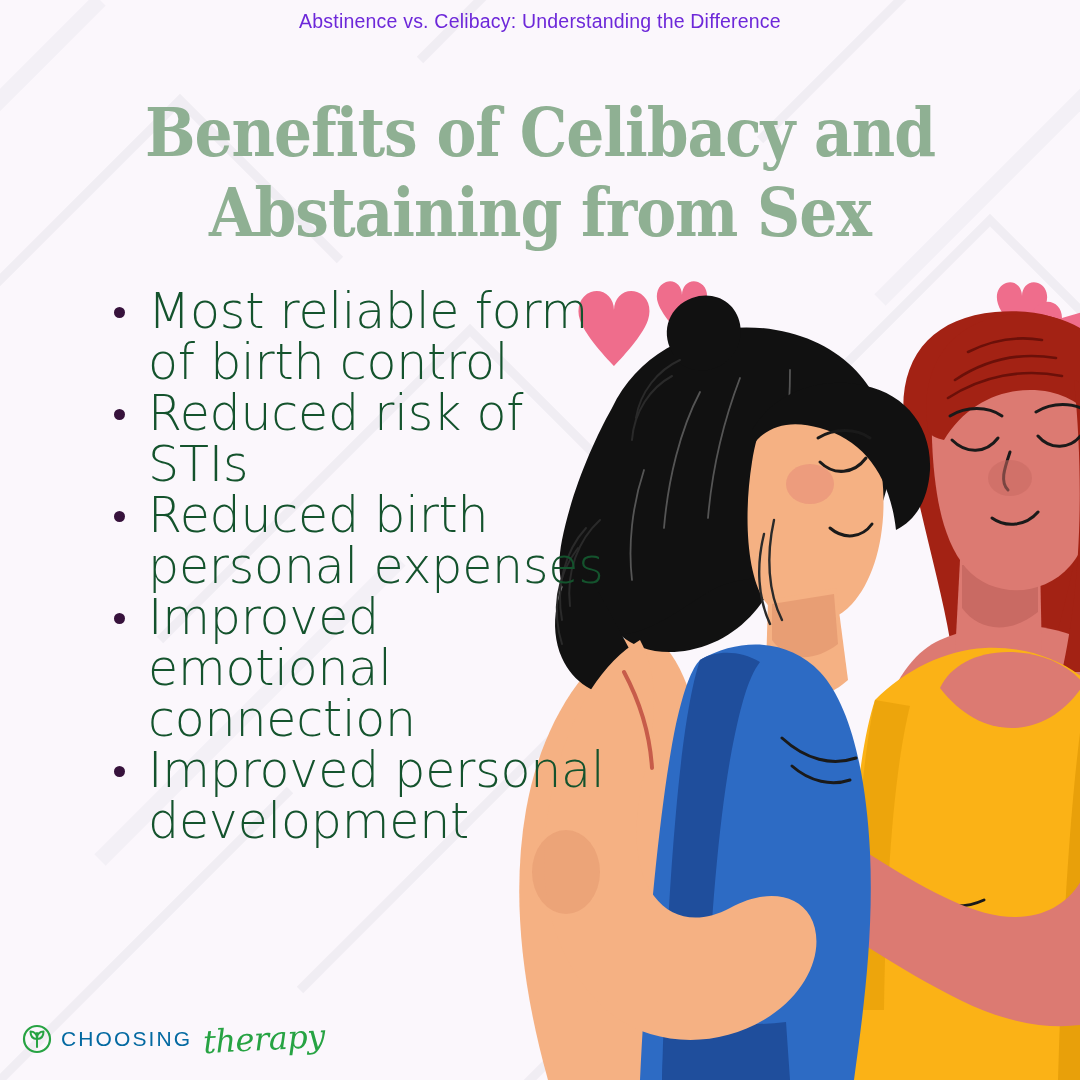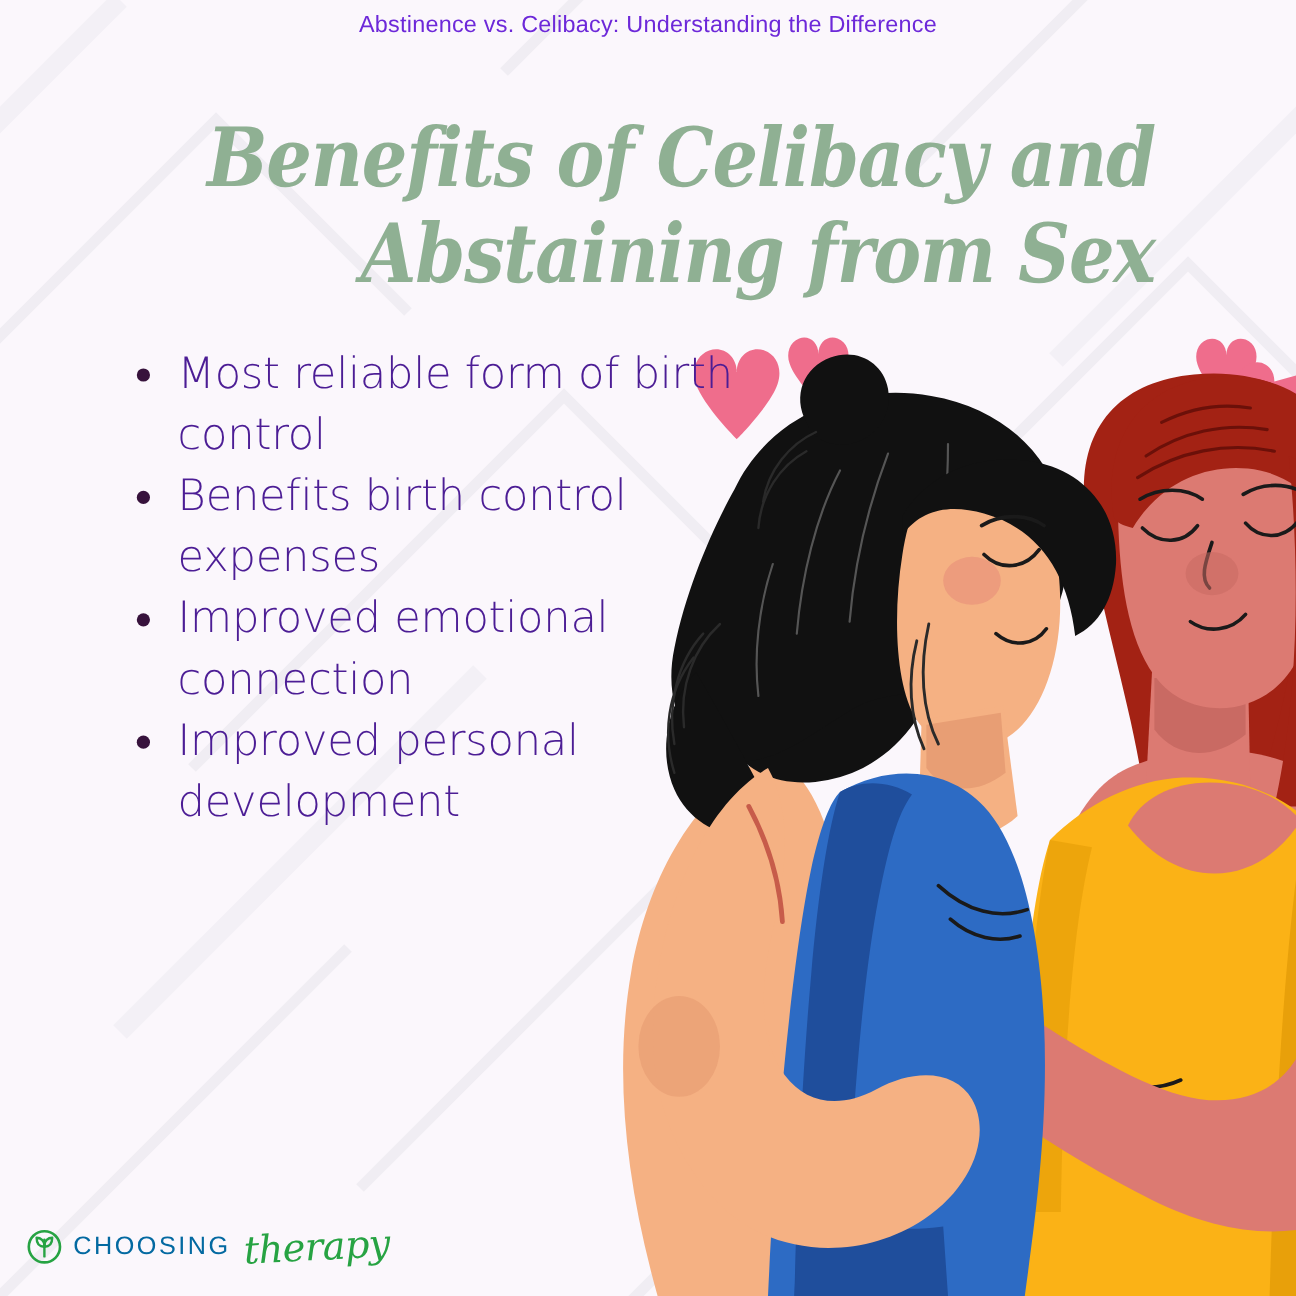--- a/index.html
+++ b/index.html
@@ -29,23 +29,22 @@
     font-size:19.5px;
     letter-spacing:.2px;
     color:#6d28d9;
     font-family:"Liberation Sans", sans-serif;
   }
 
   
   #title-wrap {
     position:absolute;
     top:92px; left:60px; width:960px;
-    text-align:right;
+    text-align:center;
     z-index:5;
-    font-style:italic;
   }
   #title-wrap .title-line {
     display:block;
     font-family:"DejaVu Serif", serif;
     font-weight:700;
     font-size:68px;
     line-height:80px;
     letter-spacing:-1.2px;
     color:#8FB093;
     transform:scaleX(.88);
@@ -56,23 +55,23 @@
   #benefits-list {
     position:absolute;
     top:286px; left:106px;
     width:510px;
     z-index:6;
     list-style:none;
   }
   #benefits-list li {
     position:relative;
     padding-left:42px;
-    font-size:36px;
+    font-size:49px;
     line-height:51px;
-    color:#4c1d95;
+    color:#14532d;
     letter-spacing:-.2px;
     margin-bottom:0px;
     font-family:"DejaVu Sans", sans-serif;
     font-weight:300;
   }
   #benefits-list li .bullet-dot {
     position:absolute;
     left:8px; top:21px;
     width:11px; height:11px;
     border-radius:50%;
@@ -316,21 +315,25 @@
   <span class="title-line">Abstaining from Sex</span>
 </div>
 
 <ul id="benefits-list">
   <li>
     <span class="bullet-dot"></span>
     <span>Most reliable form of birth control</span>
   </li>
   <li>
     <span class="bullet-dot"></span>
-    <span>Benefits birth control expenses</span>
+    <span>Reduced risk of STIs</span>
+  </li>
+  <li>
+    <span class="bullet-dot"></span>
+    <span>Reduced birth personal expenses</span>
   </li>
   <li>
     <span class="bullet-dot"></span>
     <span>Improved emotional connection</span>
   </li>
   <li>
     <span class="bullet-dot"></span>
     <span>Improved personal development</span>
   </li>
 </ul>

